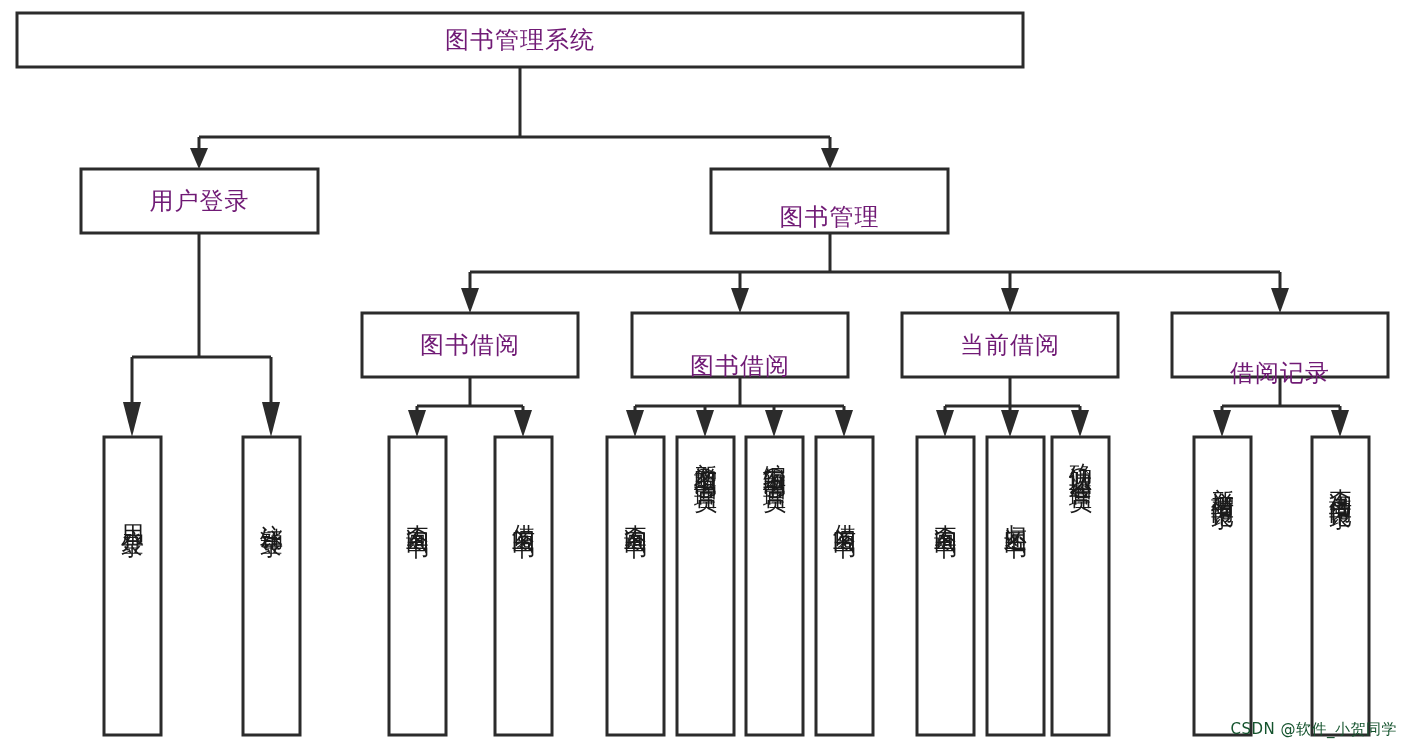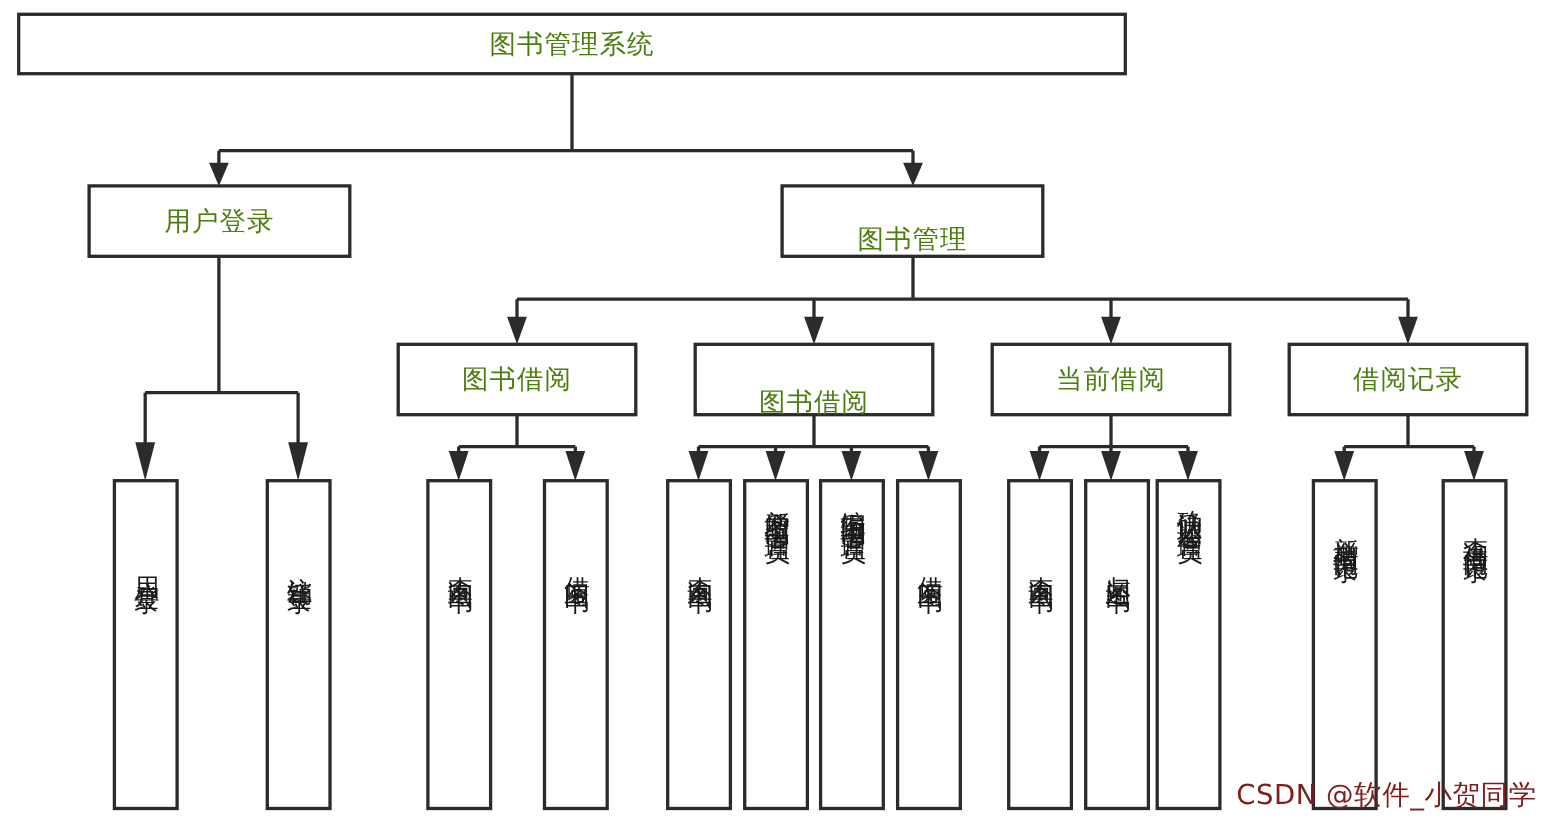--- a/index.html
+++ b/index.html
@@ -62,31 +62,31 @@
   .hlabel-wrap {
     position: absolute;
     display: flex;
     align-items: center;
     justify-content: center;
     pointer-events: none;
   }
   .hlabel-text {
     font-family: Liberation Sans, sans-serif;
     font-size: 24px;
-    color: #4d7c0f;
+    color: #701a75;
     letter-spacing: 1px;
     white-space: nowrap;
   }
   #watermark {
     position: absolute;
     right: 8px;
     bottom: 8px;
     font-family: "DejaVu Sans", "Liberation Sans", sans-serif;
-    font-size: 25px;
-    color: #7f1d1d;
+    font-size: 15px;
+    color: #14532d;
     letter-spacing: 0.5px;
     white-space: nowrap;
     pointer-events: none;
   }
 </style>
 </head>
 <body>
 
 <div id="diagram-root">
 
@@ -215,21 +215,21 @@
   </div>
 
   <div class="hlabel-wrap" style="left:632px; top:326px; width:216px; height:80px;">
     <span class="hlabel-text">图书借阅</span>
   </div>
 
   <div class="hlabel-wrap" style="left:902px; top:313px; width:216px; height:64px;">
     <span class="hlabel-text">当前借阅</span>
   </div>
 
-  <div class="hlabel-wrap" style="left:1172px; top:313px; width:216px; height:64px;">
+  <div class="hlabel-wrap" style="left:1172px; top:325px; width:216px; height:64px;align-items:flex-end;">
     <span class="hlabel-text">借阅记录</span>
   </div>
 
   <div class="vlabel-wrap" style="left:104px; top:506px; width:57px; height:229px;">
     <span class="vlabel-text">用户登录</span>
   </div>
 
   <div class="vlabel-wrap" style="left:243px; top:506px; width:57px; height:229px;">
     <span class="vlabel-text">注销登录</span>
   </div>

